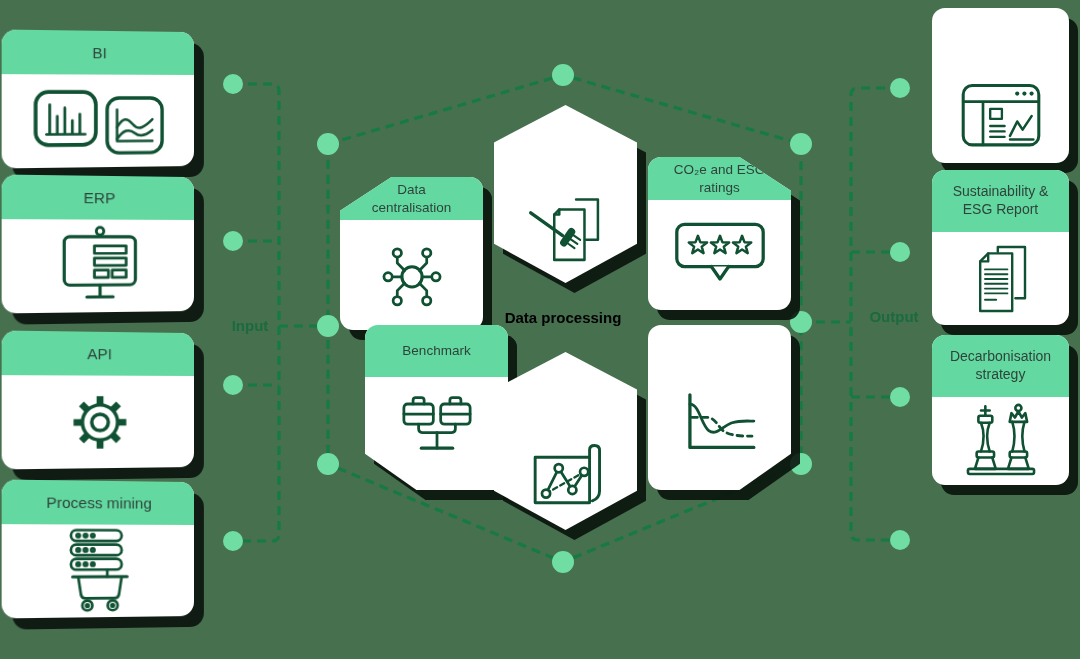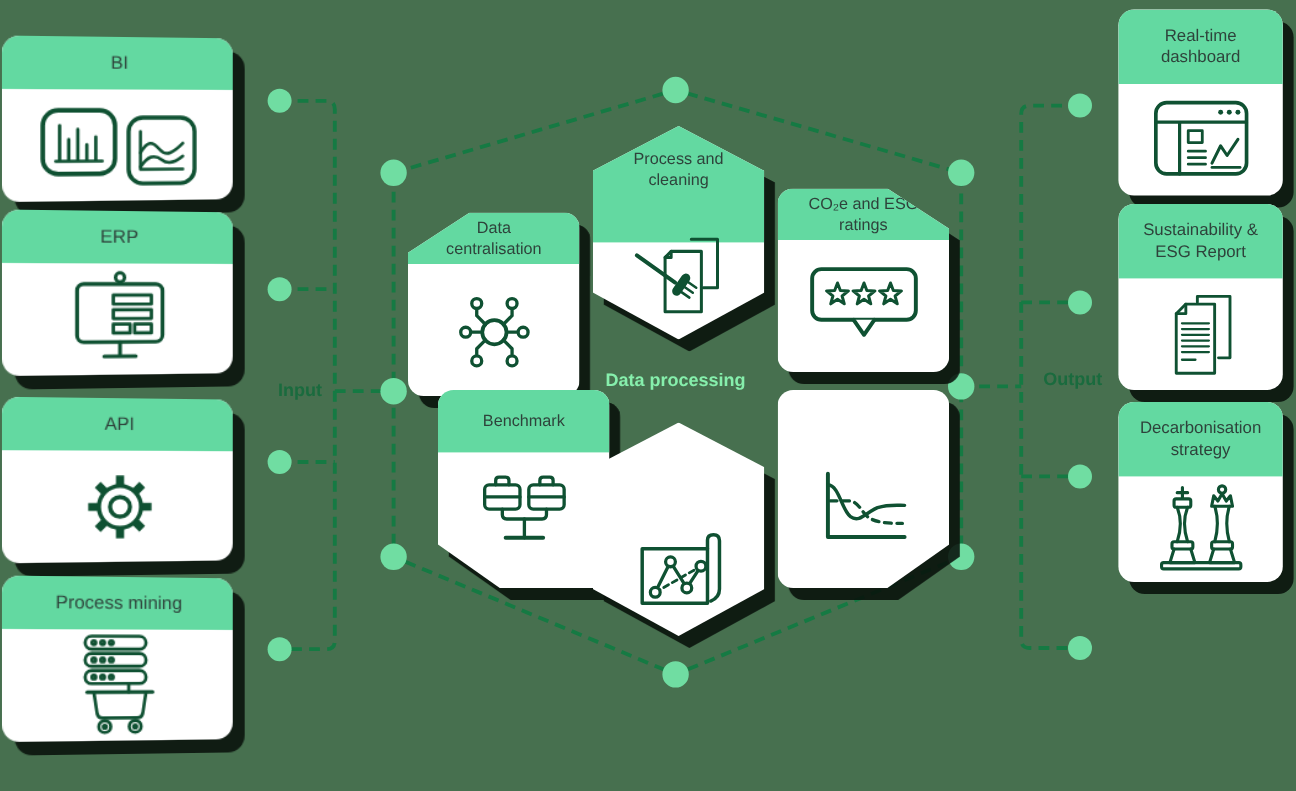--- a/index.html
+++ b/index.html
@@ -49,21 +49,21 @@
         align-items:flex-start;padding-top:19px;}
   .hex .card-header span{max-width:92px;}
   .hex .card-body{top:44%;}
 
   .card-header span{display:block;}
   .w90 span{max-width:92px;}
 
   
   .flow-label{position:absolute;z-index:3;font-weight:bold;font-size:15px;text-align:center;}
   .io-label{color:#1A6B3E;}
-  .proc-label{color:#86efac;}
+  .proc-label{color:#000000;}
 
   .ic{stroke:#0F5132;fill:none;stroke-width:3;stroke-linejoin:round;stroke-linecap:round;}
 </style>
 </head>
 <body>
 
 <div class="canvas">
 
   <svg class="connectors" width="1080" height="659" viewBox="0 0 1080 659">
     <g stroke="#157A43" stroke-width="3.2" fill="none" stroke-dasharray="9 6">
@@ -197,23 +197,20 @@
             <circle cx="66" cy="26" r="4.5"></circle>
           <circle cx="34" cy="78" r="4.5"></circle>
             <circle cx="66" cy="78" r="4.5"></circle>
         </svg>
       </div>
     </div>
   </div>
 
   <div class="shadow-wrap hex" style="left:494px;top:105px;">
     <div class="shape">
-      <div class="card-header">
-          <span>Process and cleaning</span>
-        </div>
       <div class="card-body">
         <svg class="ic" width="86" height="84" viewBox="0 0 100 100">
           <path d="M62 10 H88 V58 H74"></path>
           <path d="M42 22 H72 V82 H36 V28 Z" fill="#fff"></path>
           <path d="M42 22 V28 H36"></path>
           <path d="M8 26 L46 53" stroke-width="4"></path>
           <path d="M56.5 48.5 L47.5 61.5" stroke-width="9"></path>
           <path d="M58.7 52.4 L66.9 58.1 M55.3 57.3 L63.5 63 M51.9 62.2 L60.1 67.9" stroke-width="2.5"></path>
         </svg>
       </div>
@@ -284,23 +281,20 @@
         <svg class="ic" width="94" height="80" viewBox="0 0 100 84">
           <path d="M18 12 V68 H86" stroke-width="3.5"></path>
           <path d="M18 22 C28 22 30 44 38 50 C46 56 52 46 62 42 C72 39 80 40 86 40"></path>
           <path d="M20 36 H36 C46 36 48 48 56 52 C64 56 76 56 84 56" stroke-dasharray="6 5"></path>
         </svg>
       </div>
     </div>
   </div>
 
   <div class="card output-card" style="top:8px;height:155px;">
-    <div class="card-header">
-        <span>Real-time dashboard</span>
-      </div>
     <div class="card-body">
       <svg class="ic" width="90" height="78" viewBox="0 0 100 86">
         <rect x="8" y="8" width="84" height="66" rx="10" stroke-width="3.4"></rect>
         <path d="M8 26 H92 M30 26 V74"></path>
         <circle cx="68" cy="17" r="2.3" fill="#0F5132" stroke="none"></circle>
         <circle cx="76" cy="17" r="2.3" fill="#0F5132" stroke="none"></circle>
         <circle cx="84" cy="17" r="2.3" fill="#0F5132" stroke="none"></circle>
         <rect x="38" y="34" width="13" height="11" stroke-width="2.6"></rect>
         <path d="M38 53 H54 M38 59 H54 M38 65 H54" stroke-width="2.6"></path>
         <path d="M60 68 H86" stroke-width="2.6"></path>

